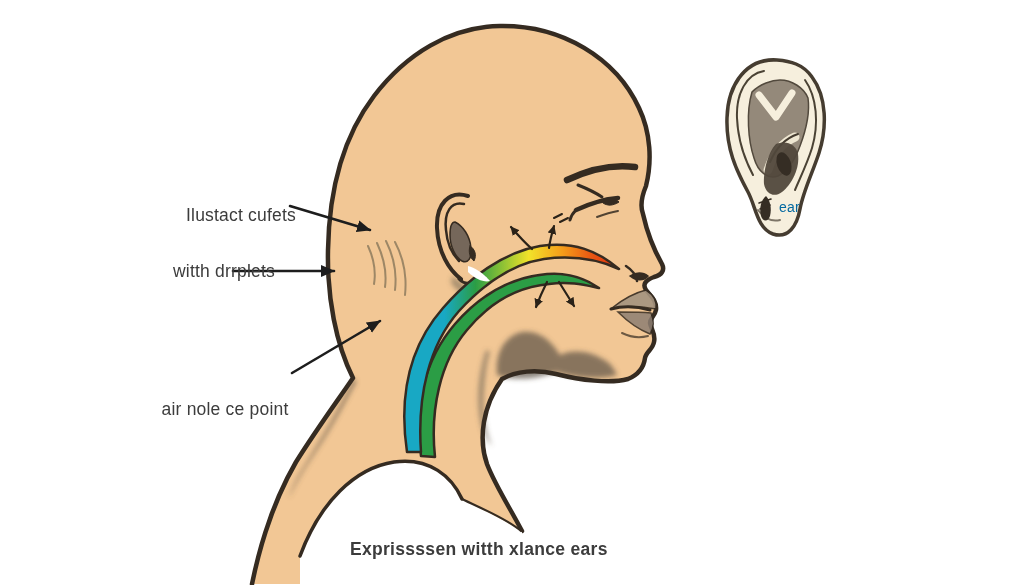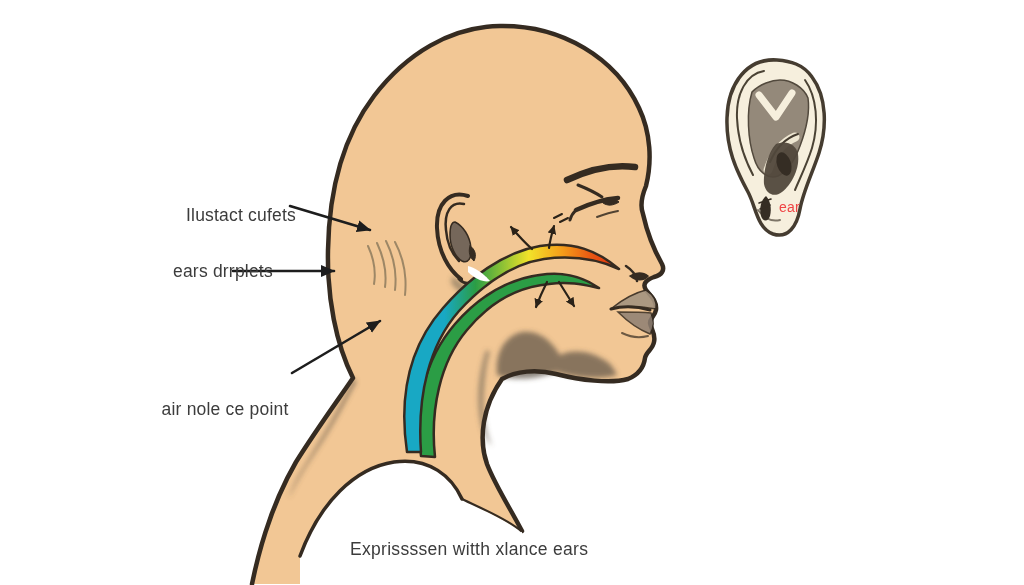--- a/index.html
+++ b/index.html
@@ -14,21 +14,21 @@
   #art{position:absolute;left:0;top:0;}
   .lbl{
     position:absolute;
     color:#3c3c3c;
     font-size:17.5px;
     letter-spacing:.2px;
     white-space:nowrap;
   }
   #label-3{white-space:normal;text-align:center;line-height:1.32;width:170px;margin-top:30px;}
   #caption{font-size:17.5px;letter-spacing:.3px;}
-  #ear-label{font-size:14px;color:#ef4444;}
+  #ear-label{font-size:14px;color:#0369a1;}
 </style>
 </head>
 <body>
 
 <div id="stage">
 
   <svg id="art" width="1024" height="585" viewBox="0 0 1024 585" xmlns="http://www.w3.org/2000/svg">
     <defs>
       <linearGradient id="bandGrad" gradientUnits="userSpaceOnUse" x1="400" y1="0" x2="622" y2="0">
         <stop offset="0" stop-color="#18a8c4"></stop>
@@ -212,22 +212,22 @@
       <path d="M 766,196 C 770,200 772,208 770,216 C 768,222 763,222 761,216 C 759,208 761,200 766,196 Z" fill="#352d24"></path>
       <g stroke="#352d24" stroke-width="1.6" stroke-linecap="round">
         <path d="M 759,203 L 771,199"></path>
         <path d="M 760,209 L 770,205"></path>
       </g>
     </g>
   </svg>
 
   <div id="label-1" class="lbl" style="left:186px;top:205px;">Ilustact cufets</div>
 
-  <div id="label-2" class="lbl" style="left:173px;top:261px;">ears drrplets</div>
+  <div id="label-2" class="lbl" style="left:173px;top:261px;">witth drrplets</div>
 
   <div id="label-3" class="lbl" style="left:140px;top:368px;">
     <div>air nole ce point</div>
   </div>
 
-  <div id="caption" class="lbl" style="left:350px;top:539px;">Exprissssen witth xlance ears</div>
+  <div id="caption" class="lbl" style="left:350px;top:539px;font-weight:bold;">Exprissssen witth xlance ears</div>
 
   <div id="ear-label" class="lbl" style="left:779px;top:199px;">ear</div>
 </div>
 
 </body></html>

